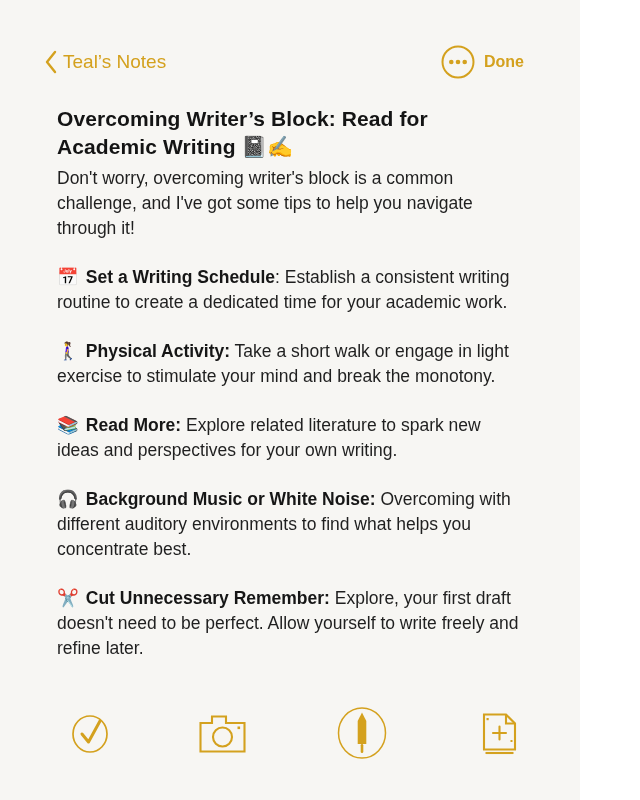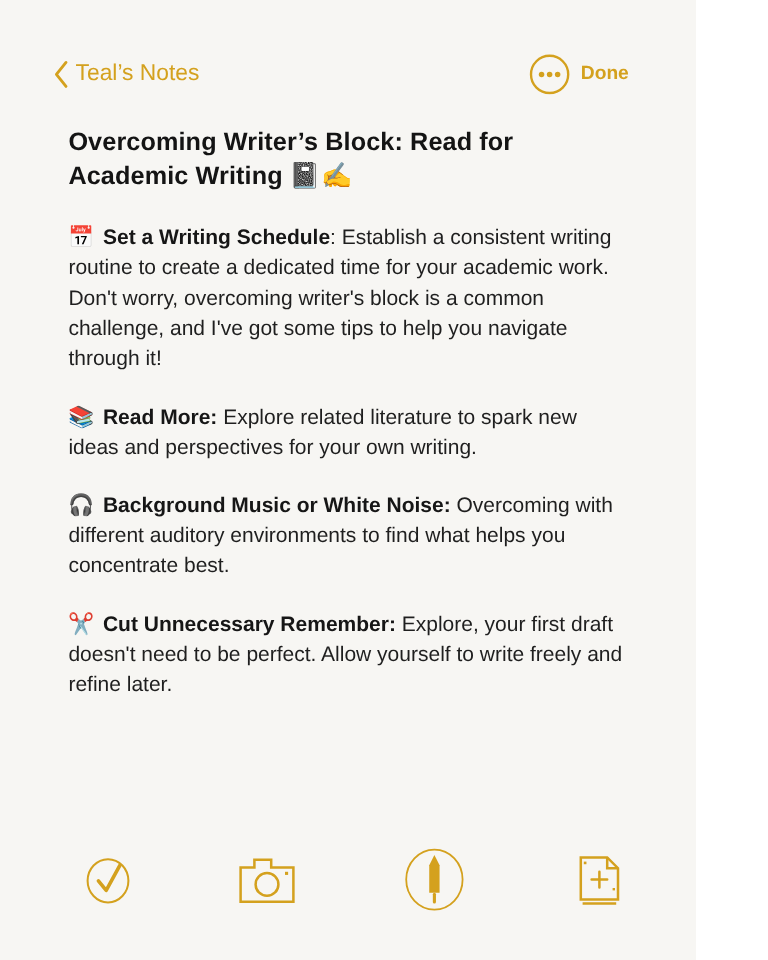--- a/index.html
+++ b/index.html
@@ -92,26 +92,29 @@
           </svg>
         </span>
       </button>
       <button class="done-btn">Done</button>
     </div>
   </div>
 
   <div class="note">
     <h1 class="note-title">Overcoming Writer’s Block: Read for Academic Writing 📓✍️</h1>
 
+    <p class="para intro">Don't worry, overcoming writer's block is a common challenge, and I've got some tips to help you navigate through it!</p>
+
     <p class="para">
       <span class="emoji">📅</span><b>Set a Writing Schedule</b><span>: Establish a consistent writing routine to create a dedicated time for your academic work.</span>
     </p>
 
-    <p class="para intro">Don't worry, overcoming writer's block is a common challenge, and I've got some tips to help you navigate through it!</p>
-
+    <p class="para">
+      <span class="emoji">🚶‍♀️</span><b>Physical Activity:</b><span> Take a short walk or engage in light exercise to stimulate your mind and break the monotony.</span>
+    </p>
 
     <p class="para">
       <span class="emoji">📚</span><b>Read More:</b><span> Explore related literature to spark new ideas and perspectives for your own writing.</span>
     </p>
 
     <p class="para">
       <span class="emoji">🎧</span><b>Background Music or White Noise:</b><span> Overcoming with different auditory environments to find what helps you concentrate best.</span>
     </p>
 
     <p class="para">

